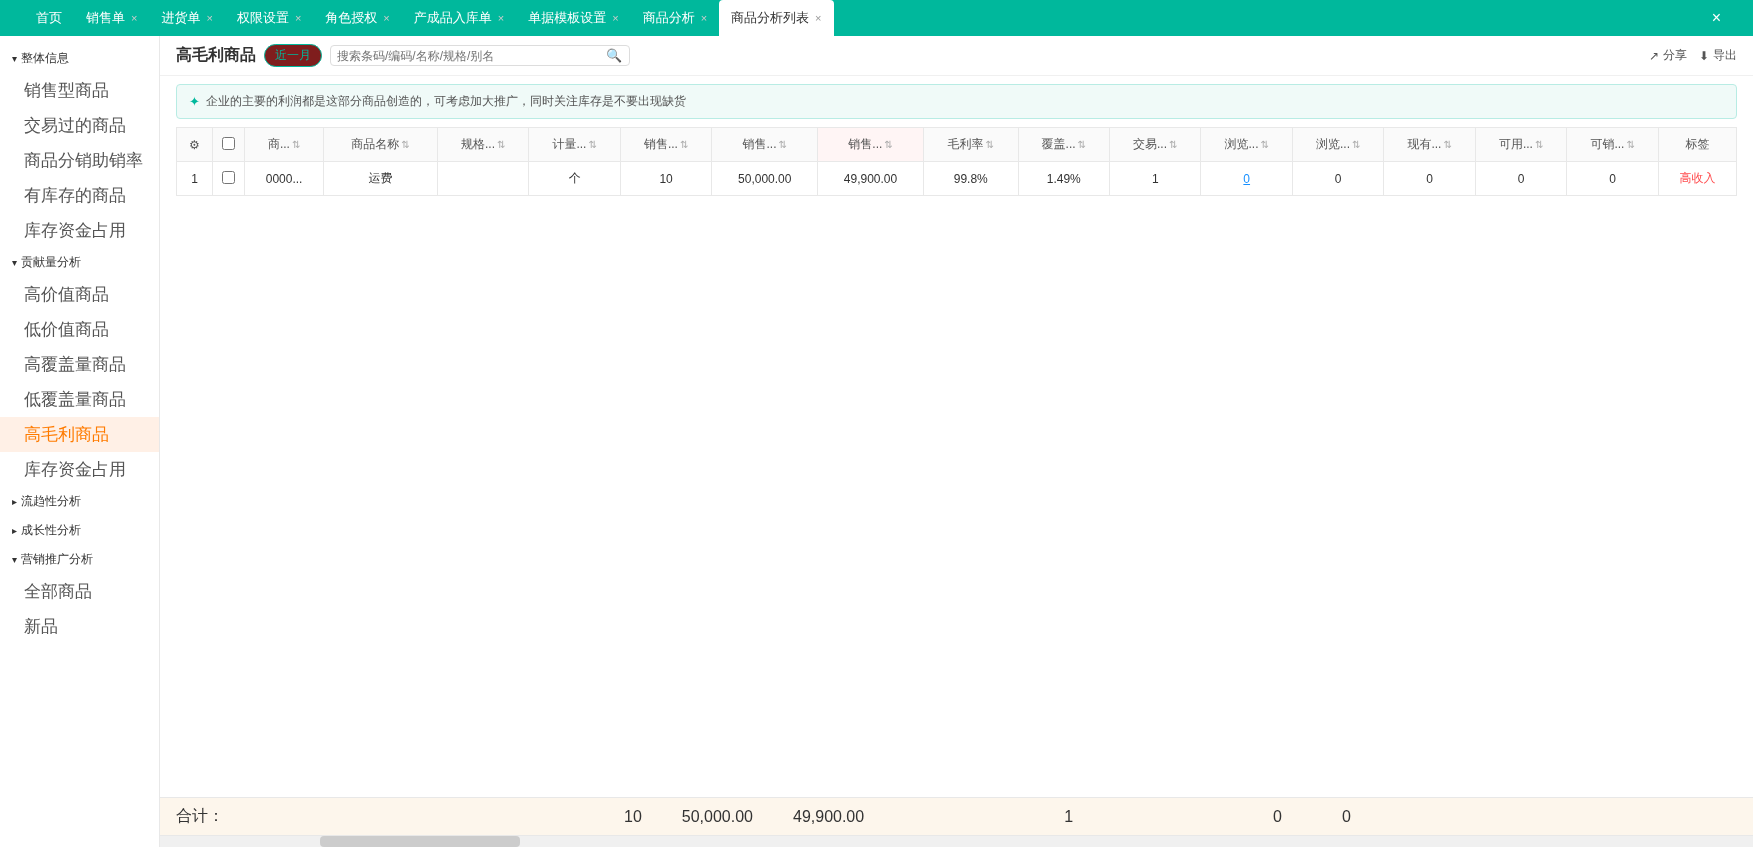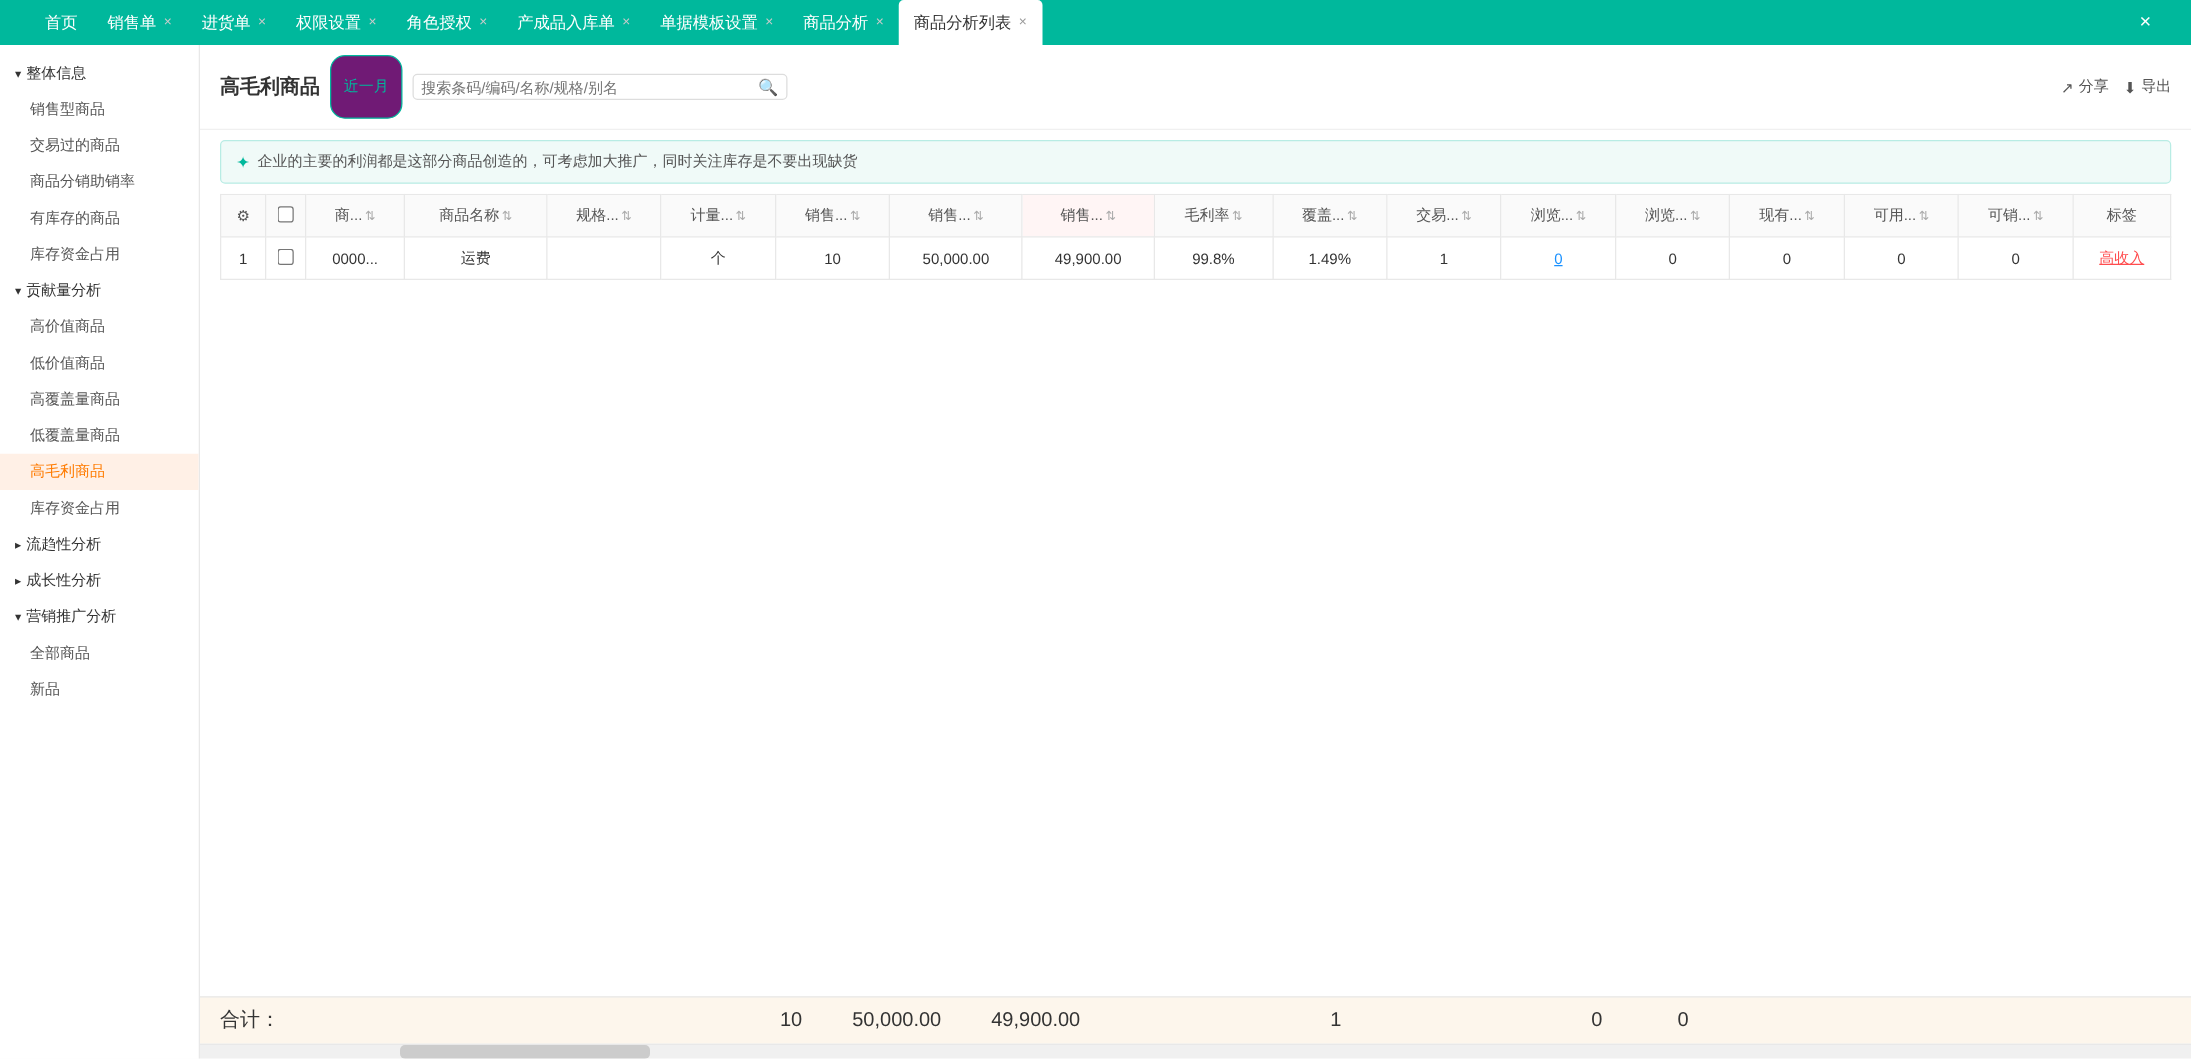--- a/index.html
+++ b/index.html
@@ -70,21 +70,21 @@
       color: #333;
       cursor: pointer;
       font-weight: 500;
     }
     .sidebar-group-header .arrow {
       margin-right: 4px;
       font-size: 10px;
     }
     .sidebar-item {
       padding: 6px 12px 6px 24px;
-      font-size: 12px;
+      font-size: 17px;
       color: #555;
       cursor: pointer;
       white-space: nowrap;
     }
     .sidebar-item.active {
       background: #fff0e6;
       color: #ff7b00;
     }
 
     
@@ -104,27 +104,27 @@
       border-bottom: 1px solid #f0f0f0;
       gap: 8px;
       flex-shrink: 0;
     }
     .content-title {
       font-size: 16px;
       font-weight: bold;
       color: #333;
     }
     .time-filter-btn {
-      padding: 16px 10px;
+      padding: 2px 10px;
       border: 1px solid #00b89c;
       border-radius: 12px;
       color: #00b89c;
       cursor: pointer;
       font-size: 12px;
-      background: #701a75;
+      background: #7f1d1d;
     }
     .search-input-wrap {
       display: flex;
       align-items: center;
       border: 1px solid #ddd;
       border-radius: 4px;
       padding: 2px 6px;
       gap: 4px;
       flex: 1;
       max-width: 300px;
@@ -198,21 +198,21 @@
       gap: 2px;
     }
     thead th .sort-icon { color: #aaa; font-size: 10px; }
     tbody tr td {
       padding: 8px 6px;
       border: 1px solid #e8e8e8;
       text-align: center;
       color: #333;
       white-space: nowrap;
     }
-    .tag-high { color: #ff4d4f; font-weight: 500; text-decoration: underline; }
+    .tag-high { color: #ff4d4f; font-weight: 500; }
     .link-style { color: #1890ff; text-decoration: underline; cursor: pointer; }
 
     
     .footer-bar {
       display: flex;
       align-items: center;
       padding: 8px 16px;
       border-top: 1px solid #e8e8e8;
       background: #fdf6ec;
       font-size: 16px;

